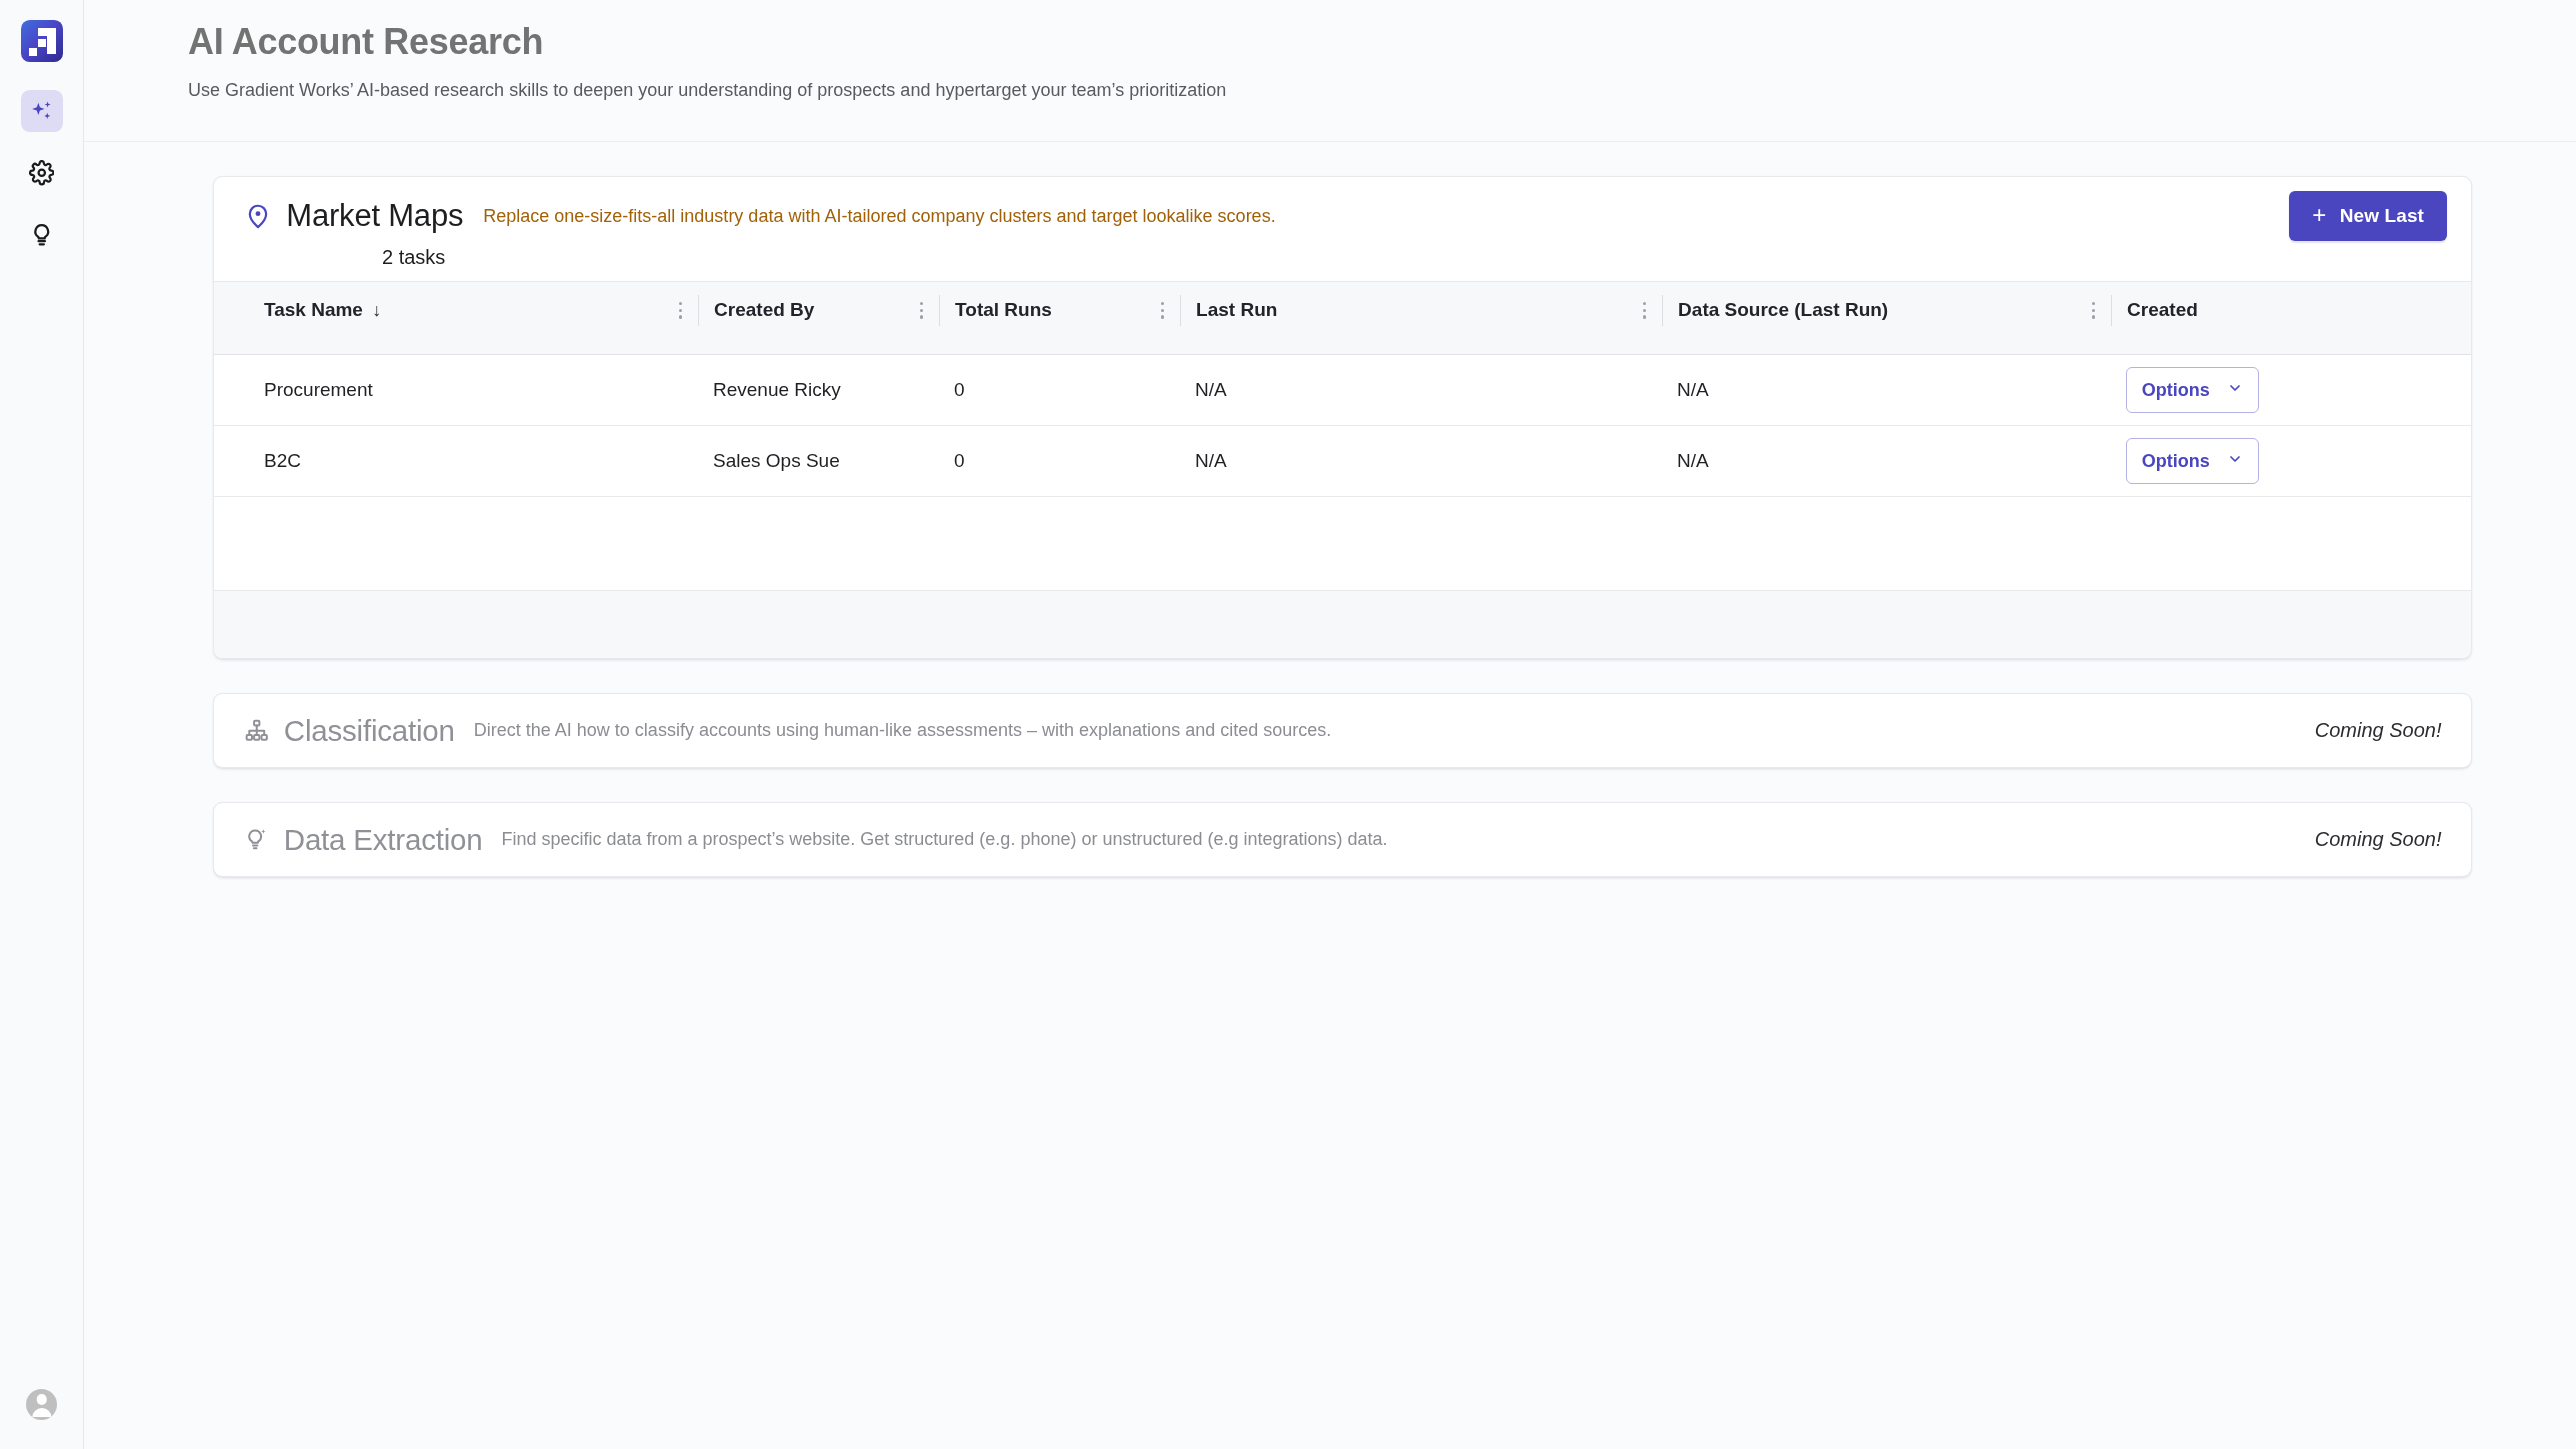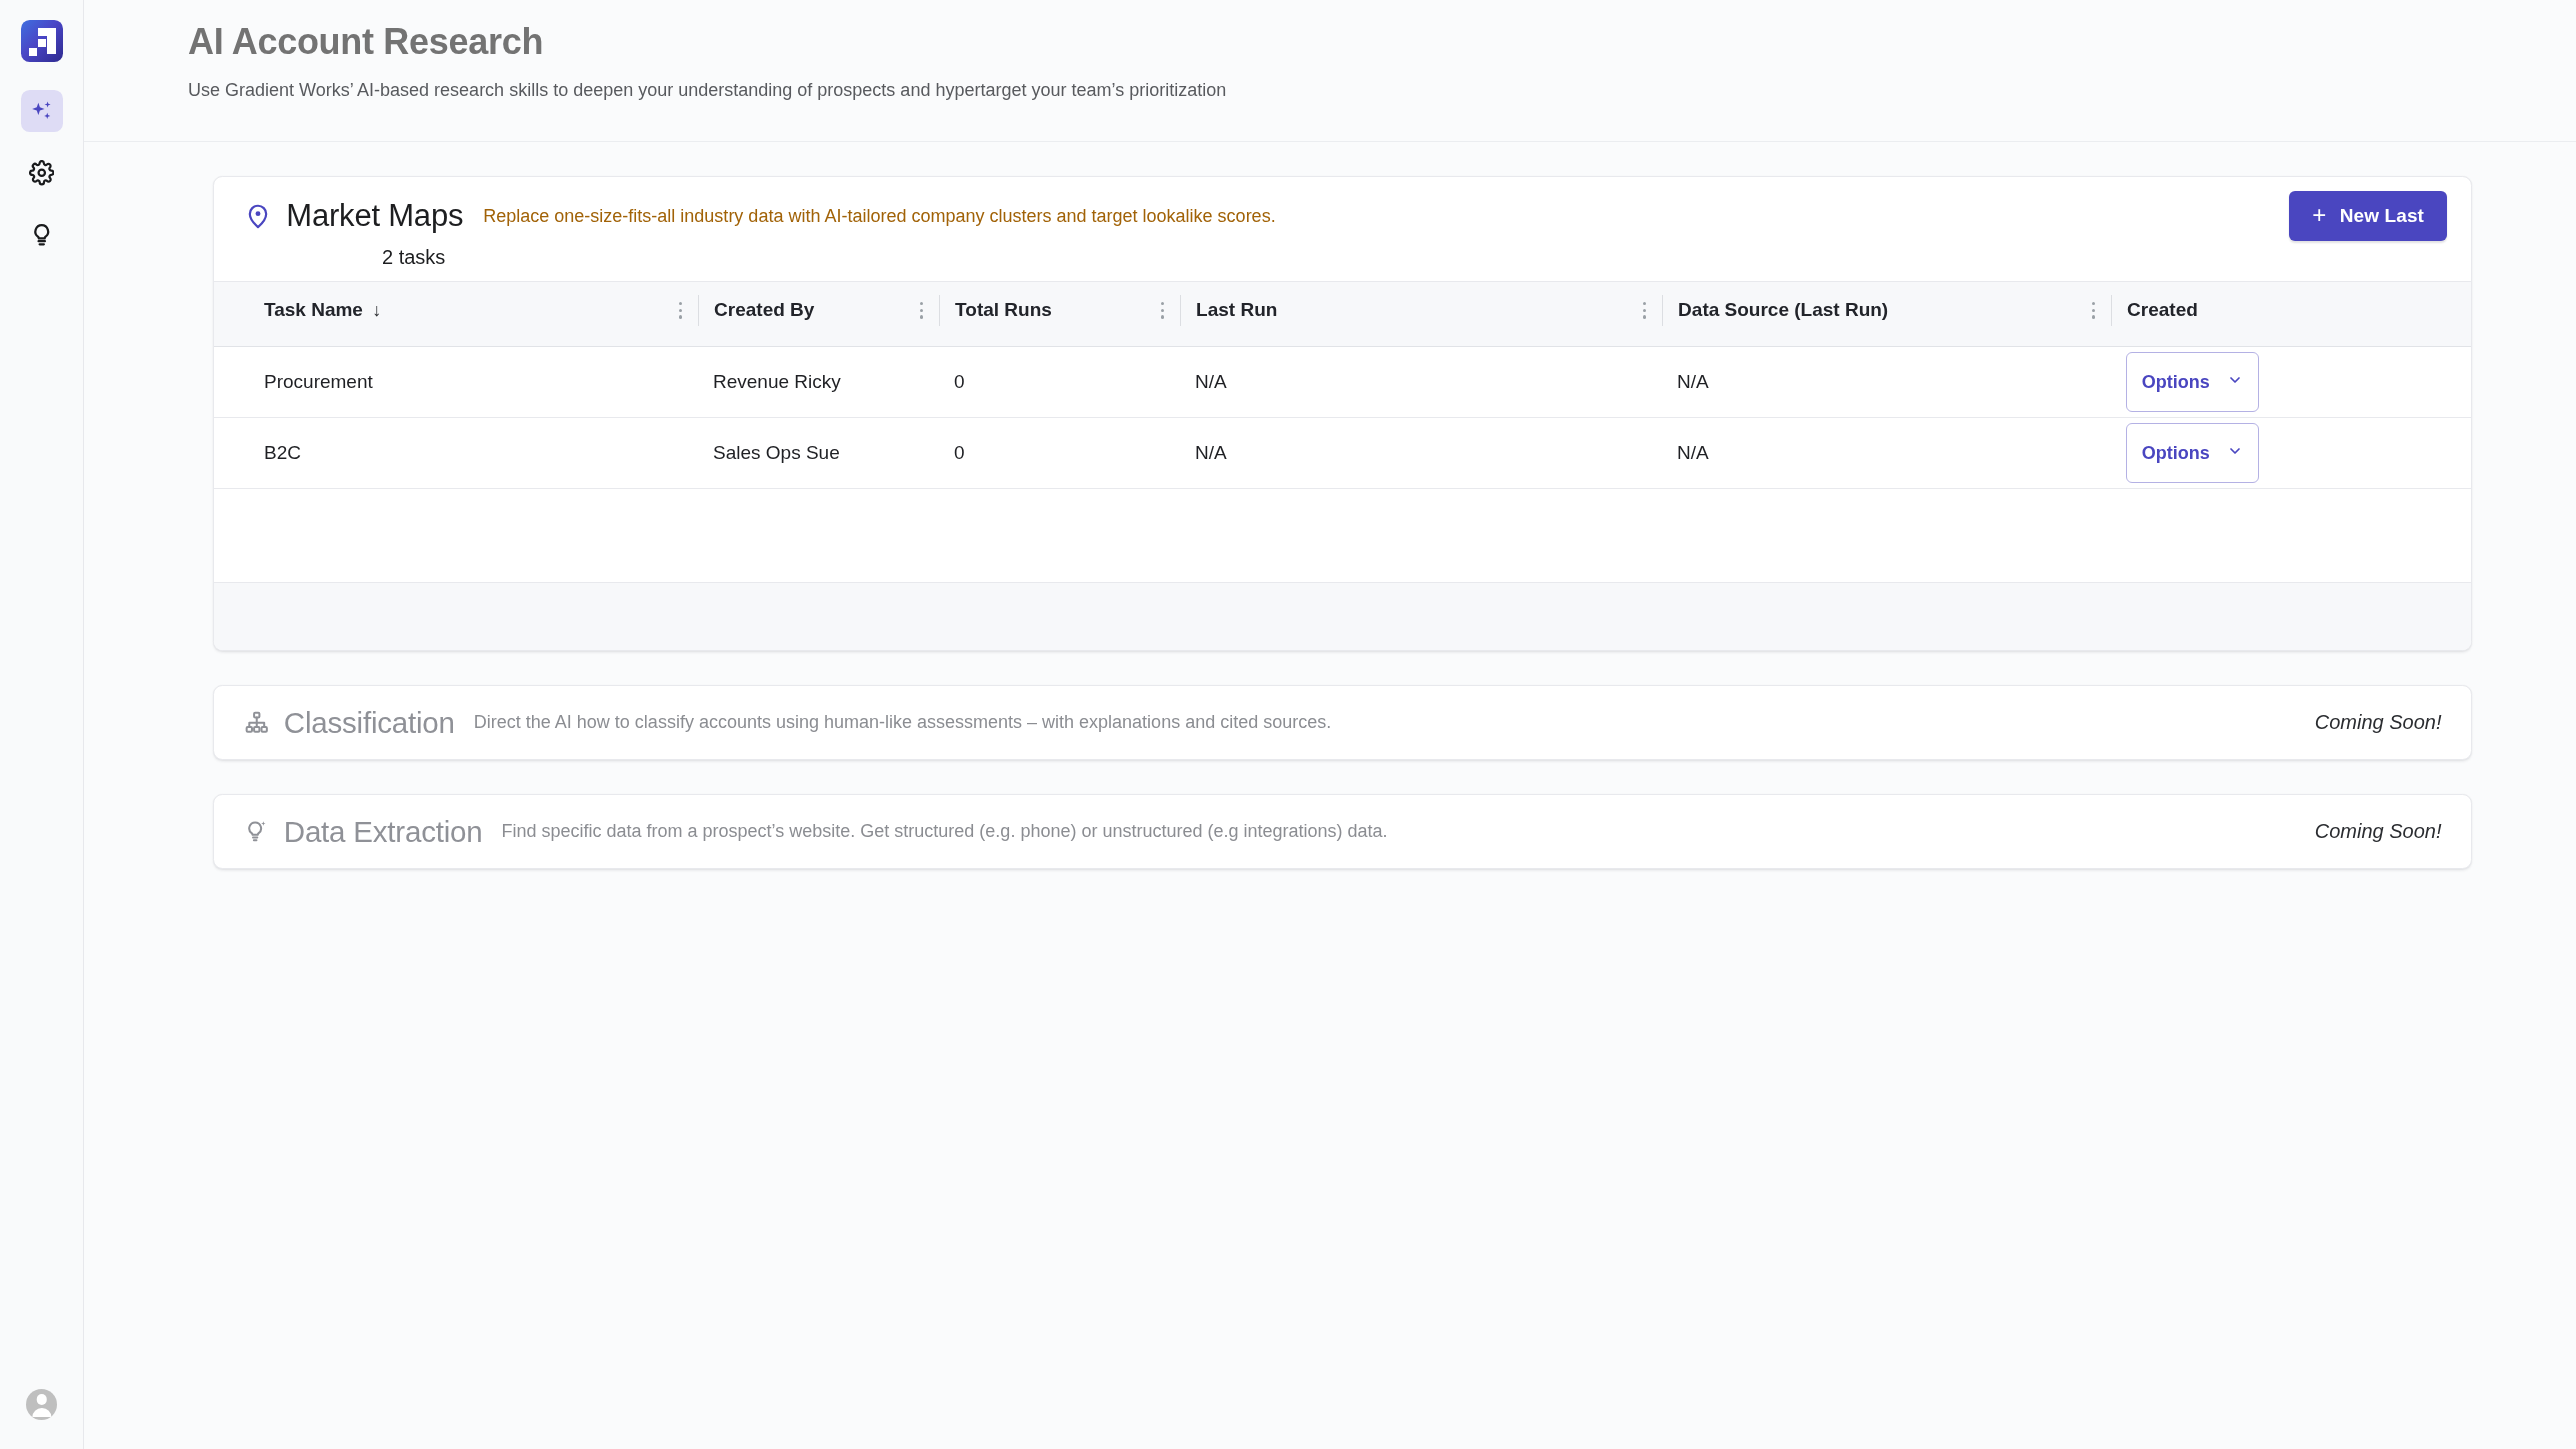--- a/index.html
+++ b/index.html
@@ -103,21 +103,21 @@
 
   
   table.grid { width: 100%; border-collapse: collapse; table-layout: fixed; }
   table.grid thead th {
     background: #f7f8fa;
     border-top: 1.3px solid #e8e9ed;
     border-bottom: 1.3px solid #e1e3e7;
     height: 56px;
     text-align: left;
     font-size: 19px; font-weight: 700; color: #22242a;
-    padding: 0 0 8px 0;
+    padding: 0 0 16px 0;
     position: relative;
     vertical-align: middle;
   }
   .th-inner { display:flex; align-items:center; height: 56px; }
   .th-grip {
     width: 35px; flex: 0 0 35px; display:flex; align-items:center; justify-content:center;
     cursor: col-resize;
   }
   .grip-dots { display:flex; flex-direction:column; gap:3.4px; align-items:center; }
   .grip-dots i { width:3.4px; height:3.4px; border-radius:50%; background:#9aa0a6; display:block; }
@@ -131,21 +131,21 @@
     font-size: 19px; color: #1f2024; font-weight: 400;
     vertical-align: middle;
   }
   td.pad-first { padding-left: 50px; }
   td.pad { padding-left: 50px; }
 
   .btn-options {
     background:#ffffff; border:1.3px solid #b4b1e4; border-radius: 6px;
     color:#4a46c0; font-size: 18px; font-weight: 700;
     font-family:"Liberation Sans", sans-serif;
-    height: 60px; padding: 0 14.8px;
+    height: 46px; padding: 0 14.8px;
     display:inline-flex; align-items:center; gap: 17.4px; cursor:pointer;
   }
   .chev { display:block; }
 
   .empty-rows { height: 94px; background:#fff; border-bottom: 1.3px solid #e8e9ed; }
   .card-footer { height: 67px; background:#f7f8fa; }
 
   
   .soon-card {
     margin-top: 34px;

